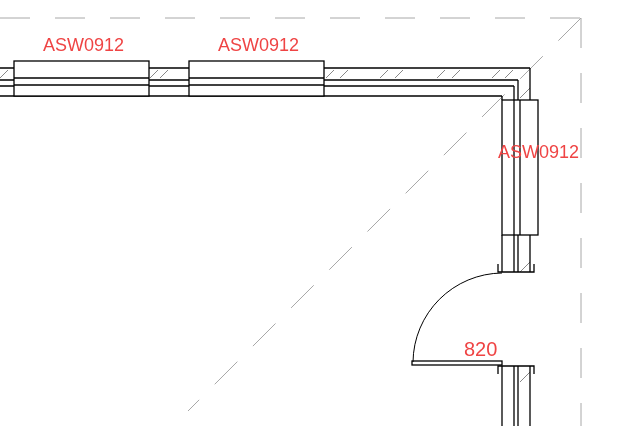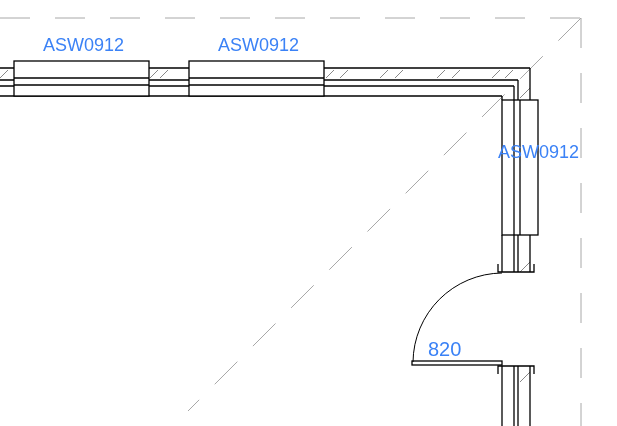--- a/index.html
+++ b/index.html
@@ -1,18 +1,18 @@
 <!DOCTYPE html>
 <html><head>
 <meta charset="utf-8">
 <style>
   html, body { margin:0; padding:0; background:#ffffff; }
   body { width:617px; height:426px; overflow:hidden; position:relative; font-family:"Liberation Sans", sans-serif; }
   svg { position:absolute; left:0; top:0; }
-  .lbl { position:absolute; font-size:18px; color:#3b82f6; white-space:nowrap; line-height:1; }
+  .lbl { position:absolute; font-size:18px; color:#ef4444; white-space:nowrap; line-height:1; }
 </style>
 </head>
 <body>
 
 <svg width="617" height="426" viewBox="0 0 617 426">
 
   <g stroke="#a8a8a8" stroke-width="1" fill="none" stroke-dasharray="30,25">
     <line x1="0" y1="18" x2="581" y2="18"></line>
     <line x1="581" y1="18" x2="581" y2="426"></line>
   </g>
@@ -79,13 +79,13 @@
 
   <g stroke="#000" stroke-width="1.3" fill="none">
     <rect x="412" y="361" width="90" height="4" fill="#fff"></rect>
     <path d="M413,362 A90,90 0 0 1 502,273" stroke-width="1"></path>
   </g>
 </svg>
 
 <div class="lbl" style="left:43px;top:36px;">ASW0912</div>
 <div class="lbl" style="left:218px;top:36px;">ASW0912</div>
 <div class="lbl" style="left:498px;top:143px;">ASW0912</div>
-<div class="lbl" style="left:428px;top:339px;font-size:20px;">820</div>
+<div class="lbl" style="left:464px;top:339px;font-size:20px;">820</div>
 
 </body></html>

